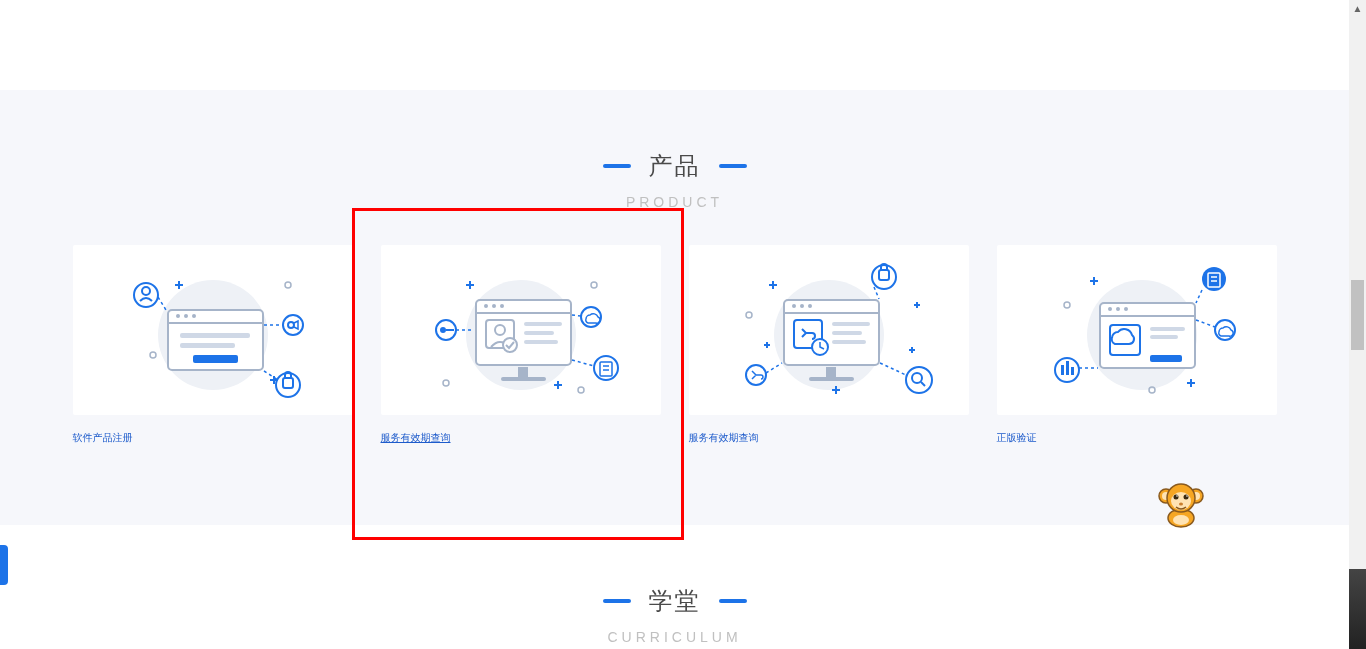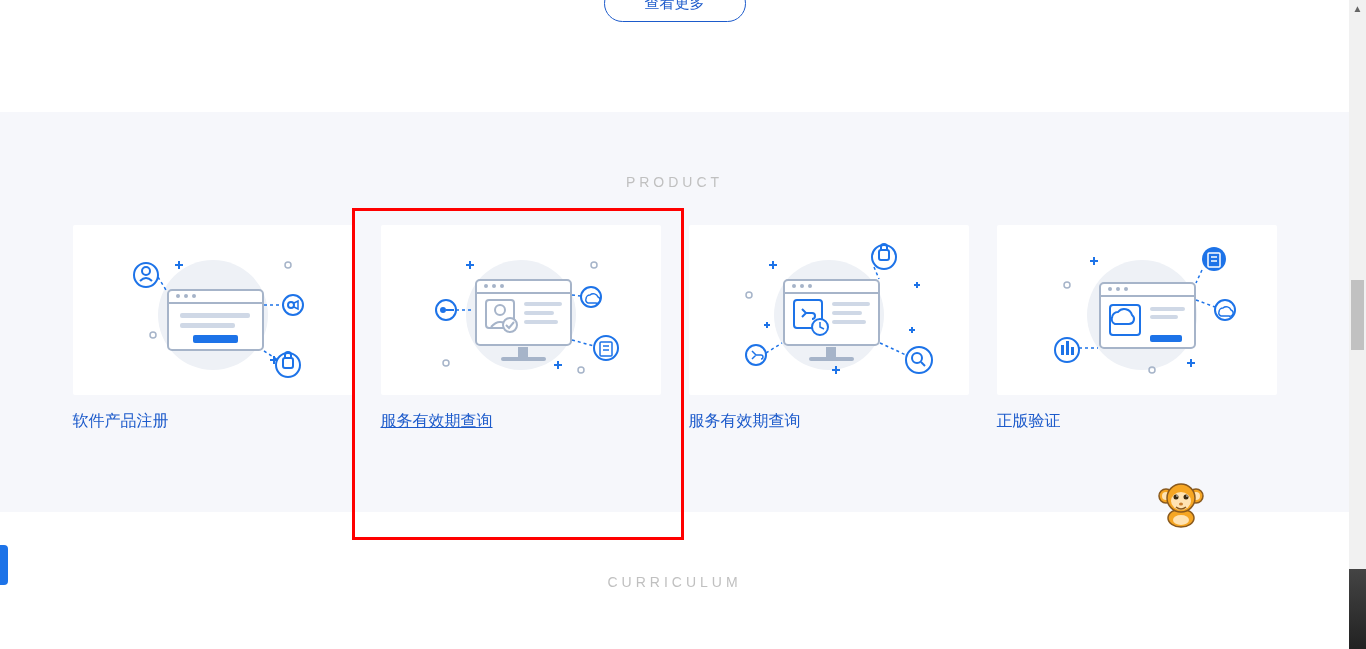--- a/index.html
+++ b/index.html
@@ -62,21 +62,21 @@
     .section-title {
       font-size: 24px;
       color: #4a4a4a;
       font-weight: 400;
       letter-spacing: 2px;
     }
     .section-subtitle {
       font-size: 14px;
       color: #c0c0c0;
       letter-spacing: 4px;
-      margin-top: 2px;
+      margin-top: 12px;
     }
     .cards {
       display: flex;
       justify-content: center;
       gap: 28px;
       padding: 0 50px;
     }
     .card {
       width: 280px;
       text-align: left;
@@ -86,21 +86,21 @@
       width: 280px;
       height: 170px;
       background: #fff;
       display: flex;
       align-items: center;
       justify-content: center;
       border-radius: 2px;
     }
     .card-label {
       color: #1d5bcb;
-      font-size: 16px;
+      font-size: 10px;
       margin-top: 16px;
       display: inline-block;
     }
     .card.active .card-label {
       text-decoration: underline;
     }
     .highlight-box {
       position: absolute;
       border: 3px solid #ff0000;
       pointer-events: none;
@@ -166,26 +166,28 @@
       border-radius: 0 4px 4px 0;
       z-index: 60;
     }
   </style>
 </head>
 <body>
 
 <div class="viewport">
   <div class="content">
 
-    <div class="more-btn-wrap">
-      <button class="more-btn">查看更多</button>
-    </div>
 
     <div class="section">
       <div class="section-header">
+        <div class="section-title-row">
+          <span class="dash"></span>
+          <span class="section-title">产品</span>
+          <span class="dash"></span>
+        </div>
         <div class="section-subtitle">PRODUCT</div>
       </div>
 
       <div class="cards">
 
         <div class="card">
           <div class="card-img">
             <svg width="230" height="150" viewBox="0 0 230 150">
               <circle cx="115" cy="80" r="55" fill="#eef1f6"></circle>
               <rect x="70" y="55" width="95" height="60" rx="4" fill="#fff" stroke="#a6b4c9" stroke-width="2"></rect>
@@ -332,20 +334,25 @@
             </svg>
           </div>
           <span class="card-label">正版验证</span>
         </div>
 
       </div>
     </div>
 
     <div class="section2">
       <div class="section-header">
+        <div class="section-title-row">
+          <span class="dash"></span>
+          <span class="section-title">学堂</span>
+          <span class="dash"></span>
+        </div>
         <div class="section-subtitle">CURRICULUM</div>
       </div>
     </div>
 
   </div>
 </div>
 
 <div class="highlight-box" style="left:352px;top:208px;width:332px;height:332px;"></div>
 
 <div class="left-tab"></div>

